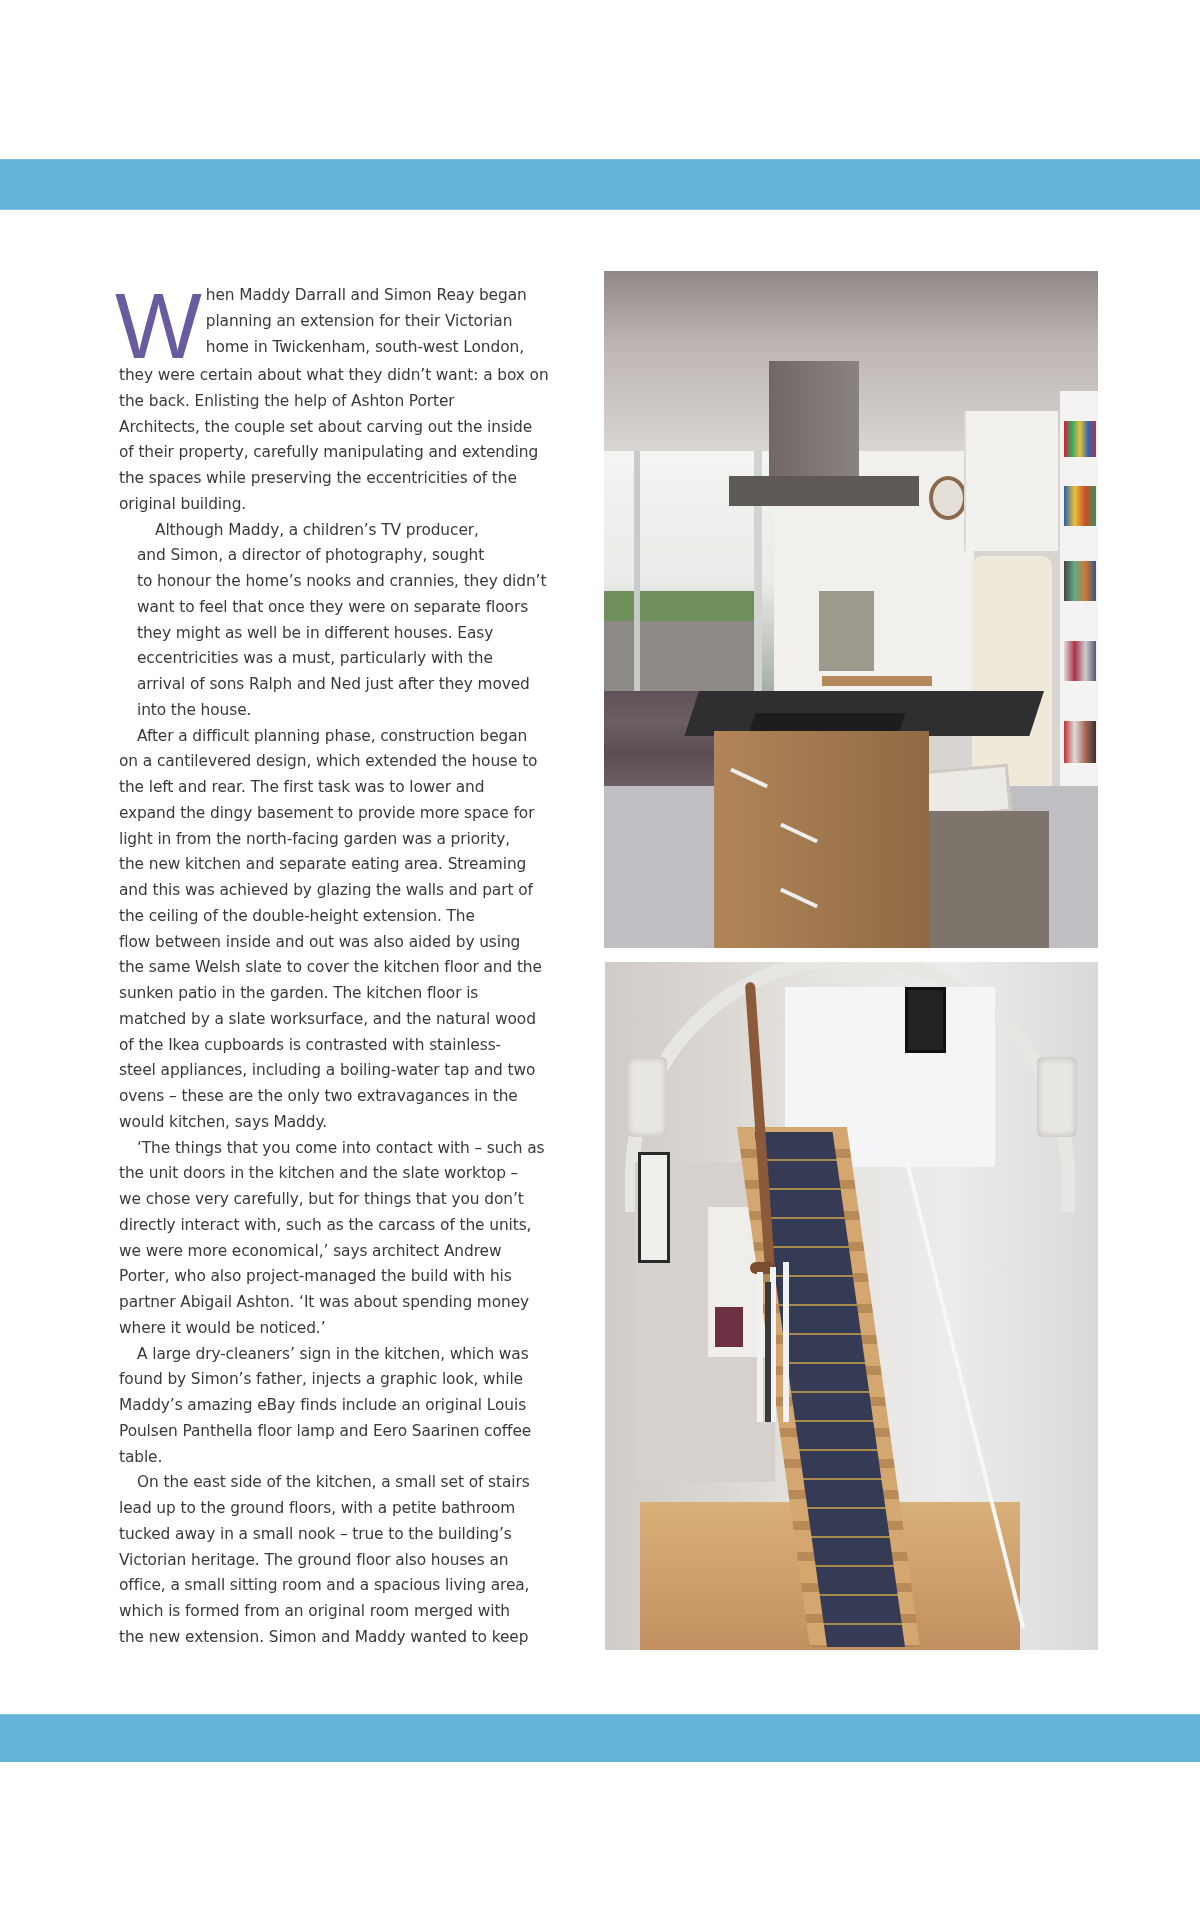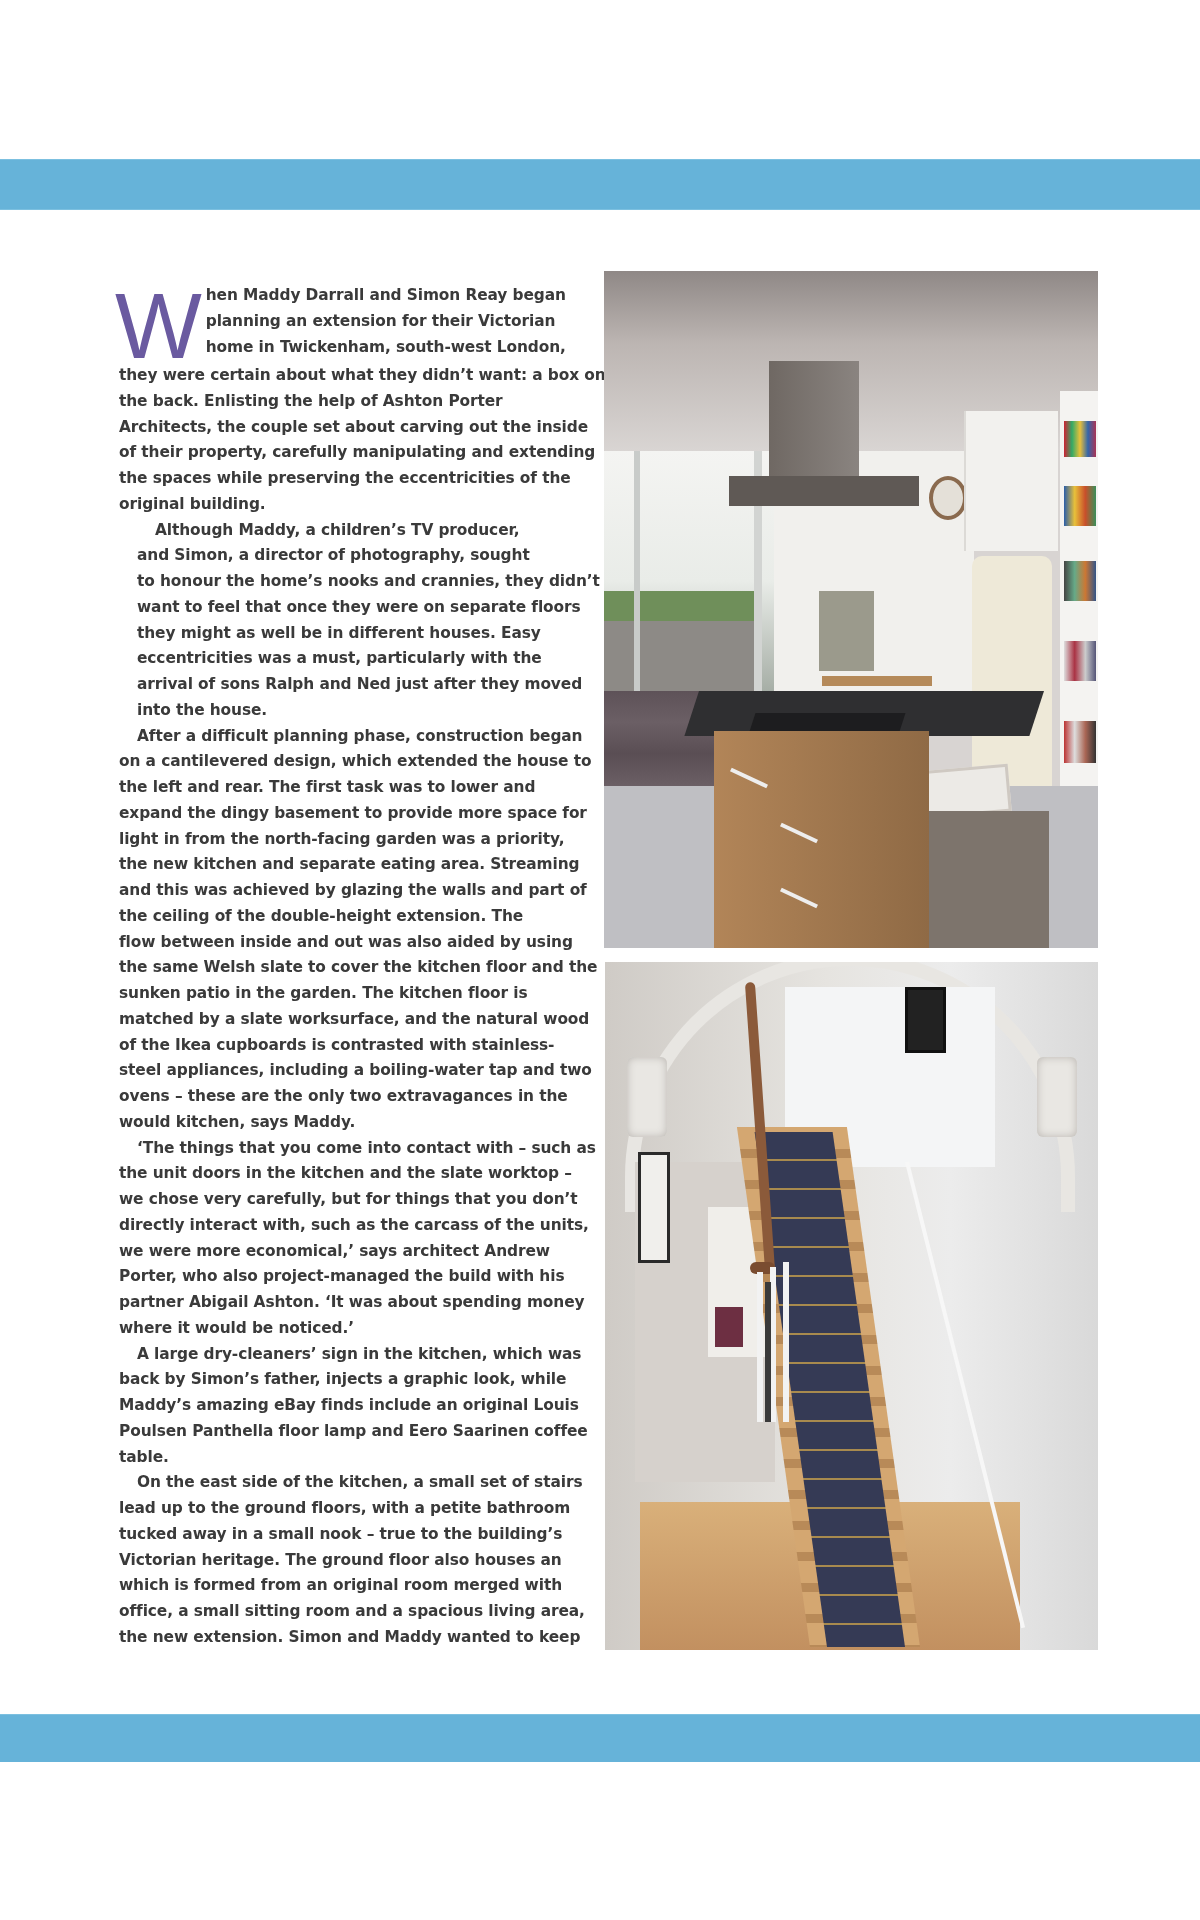--- a/index.html
+++ b/index.html
@@ -18,21 +18,21 @@
     font-size: 15.4px; line-height: 25.75px; color: #3a3a3a;
     letter-spacing: -0.1px;
   }
   .article p { margin: 0; }
   .article p.indent { text-indent: 18px; }
   .dropcap {
     float: left; font-family: "Liberation Sans", sans-serif;
     font-size: 92px; line-height: 70px; height: 72px; color: #6a5aa0;
     margin: 8px 4px 0 -4px; padding: 0; font-weight: normal;
   }
-  .line { display: block; white-space: nowrap; font-weight: bold; }
+  .line { display: block; white-space: nowrap; }
 
   .photo { position: absolute; overflow: hidden; }
   .photo-kitchen { left: 604px; top: 271px; width: 494px; height: 677px; background: #d8d4d2; }
   .photo-stairs { left: 605px; top: 962px; width: 493px; height: 688px; background: #dcdcdc; }
   .photo div { position: absolute; }
 </style>
 </head>
 <body>
 
 <div class="band band-top"></div>
@@ -83,32 +83,32 @@
     <span class="line">the unit doors in the kitchen and the slate worktop –</span>
     <span class="line">we chose very carefully, but for things that you don’t</span>
     <span class="line">directly interact with, such as the carcass of the units,</span>
     <span class="line">we were more economical,’ says architect Andrew</span>
     <span class="line">Porter, who also project-managed the build with his</span>
     <span class="line">partner Abigail Ashton. ‘It was about spending money</span>
     <span class="line">where it would be noticed.’</span>
   </p>
   <p>
     <span class="line" style="padding-left:18px">A large dry-cleaners’ sign in the kitchen, which was</span>
-    <span class="line">back by Simon’s father, injects a graphic look, while</span>
+    <span class="line">found by Simon’s father, injects a graphic look, while</span>
     <span class="line">Maddy’s amazing eBay finds include an original Louis</span>
     <span class="line">Poulsen Panthella floor lamp and Eero Saarinen coffee</span>
     <span class="line">table.</span>
   </p>
   <p>
     <span class="line" style="padding-left:18px">On the east side of the kitchen, a small set of stairs</span>
     <span class="line">lead up to the ground floors, with a petite bathroom</span>
     <span class="line">tucked away in a small nook – true to the building’s</span>
     <span class="line">Victorian heritage. The ground floor also houses an</span>
+    <span class="line">office, a small sitting room and a spacious living area,</span>
     <span class="line">which is formed from an original room merged with</span>
-    <span class="line">office, a small sitting room and a spacious living area,</span>
     <span class="line">the new extension. Simon and Maddy wanted to keep</span>
   </p>
 </div>
 
 <div class="photo photo-kitchen">
 
   <div style="left:0;top:0;width:494px;height:180px;background:linear-gradient(180deg,#8f8886 0%,#bcb5b2 40%,#d9d5d3 100%);"></div>
 
   <div style="left:0;top:180px;width:170px;height:260px;background:linear-gradient(180deg,#f4f4f2 0%,#e9ece8 50%,#9aa39a 100%);"></div>
   <div style="left:0;top:320px;width:150px;height:30px;background:#6f8f5a;"></div>

